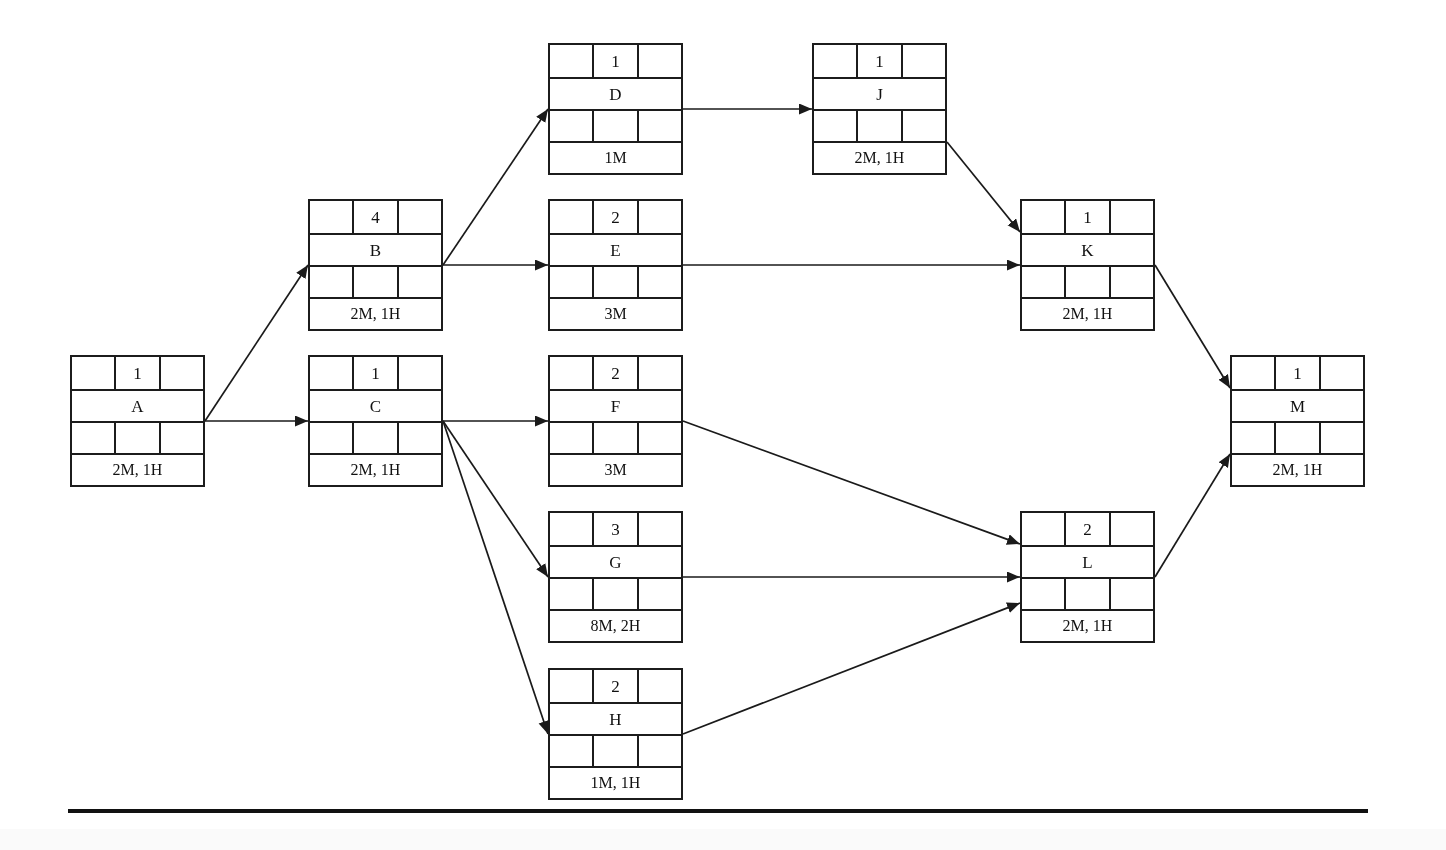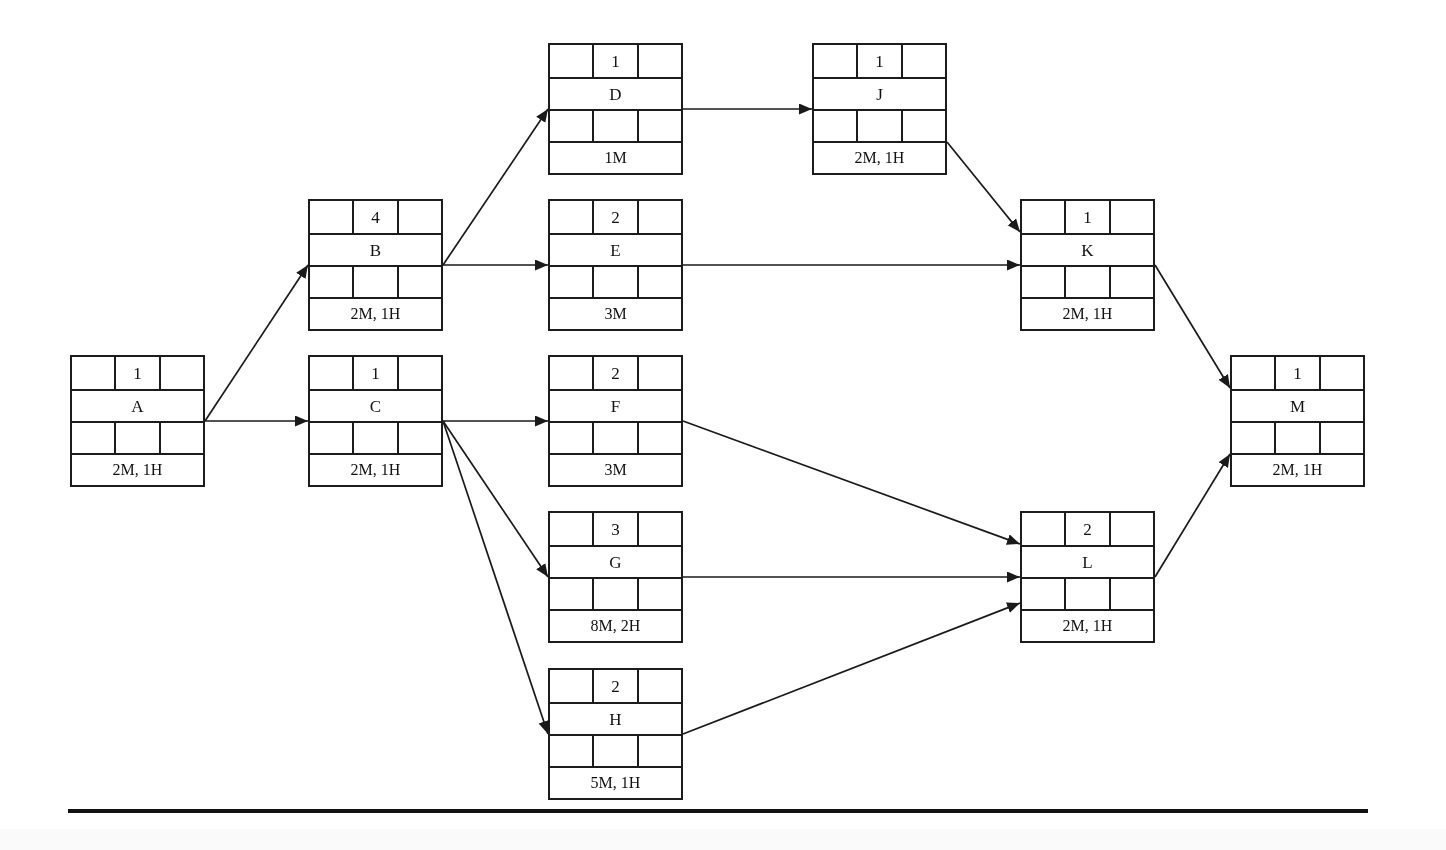--- a/index.html
+++ b/index.html
@@ -160,21 +160,21 @@
           <div class="cell"></div>
           <div class="cell">2</div>
           <div class="cell"></div>
         </div>
         <div class="nrow">H</div>
         <div class="nrow cells">
           <div class="cell"></div>
           <div class="cell"></div>
           <div class="cell"></div>
         </div>
-        <div class="nrow duration">5M, 1H</div>
+        <div class="nrow duration">1M, 1H</div>
       </div>
       <div class="node" style="left: 812px; top: 43px;">
         <div class="nrow cells">
           <div class="cell"></div>
           <div class="cell">1</div>
           <div class="cell"></div>
         </div>
         <div class="nrow">J</div>
         <div class="nrow cells">
           <div class="cell"></div>

